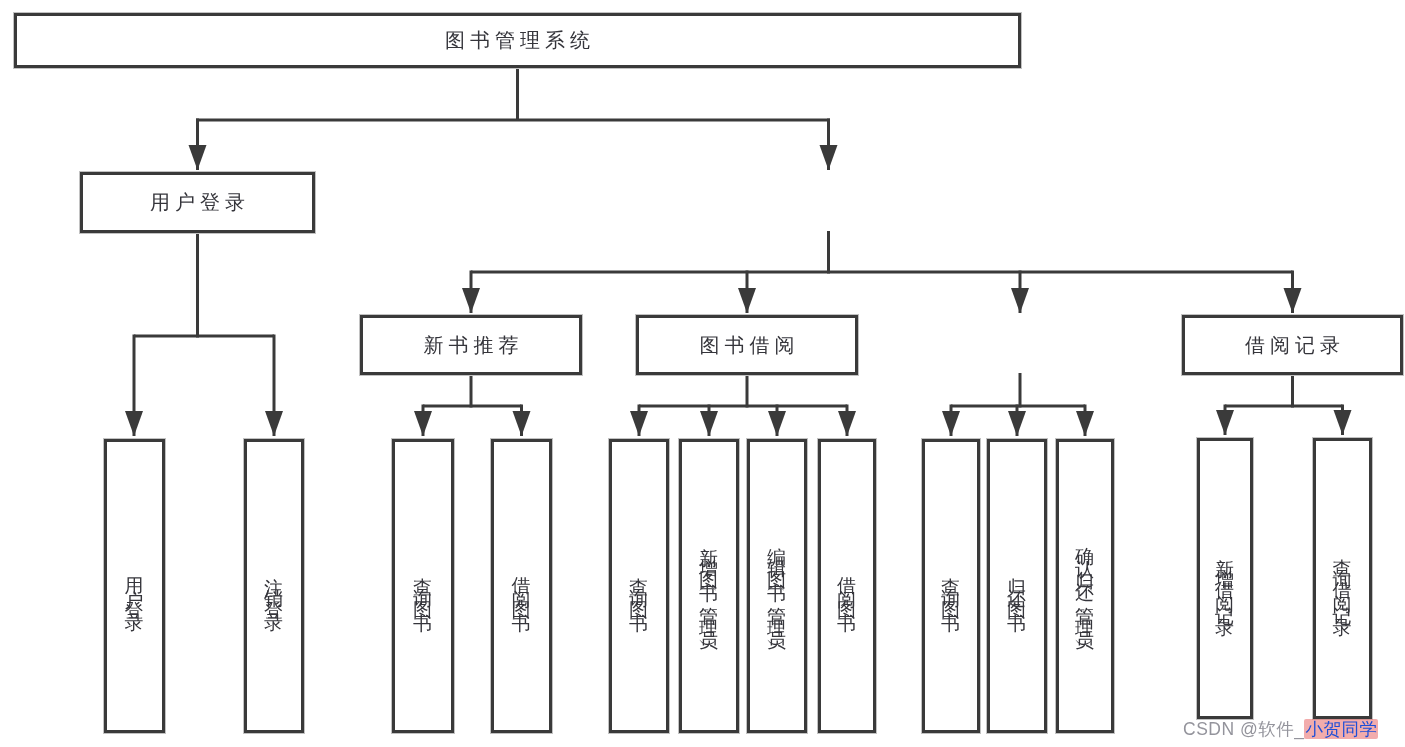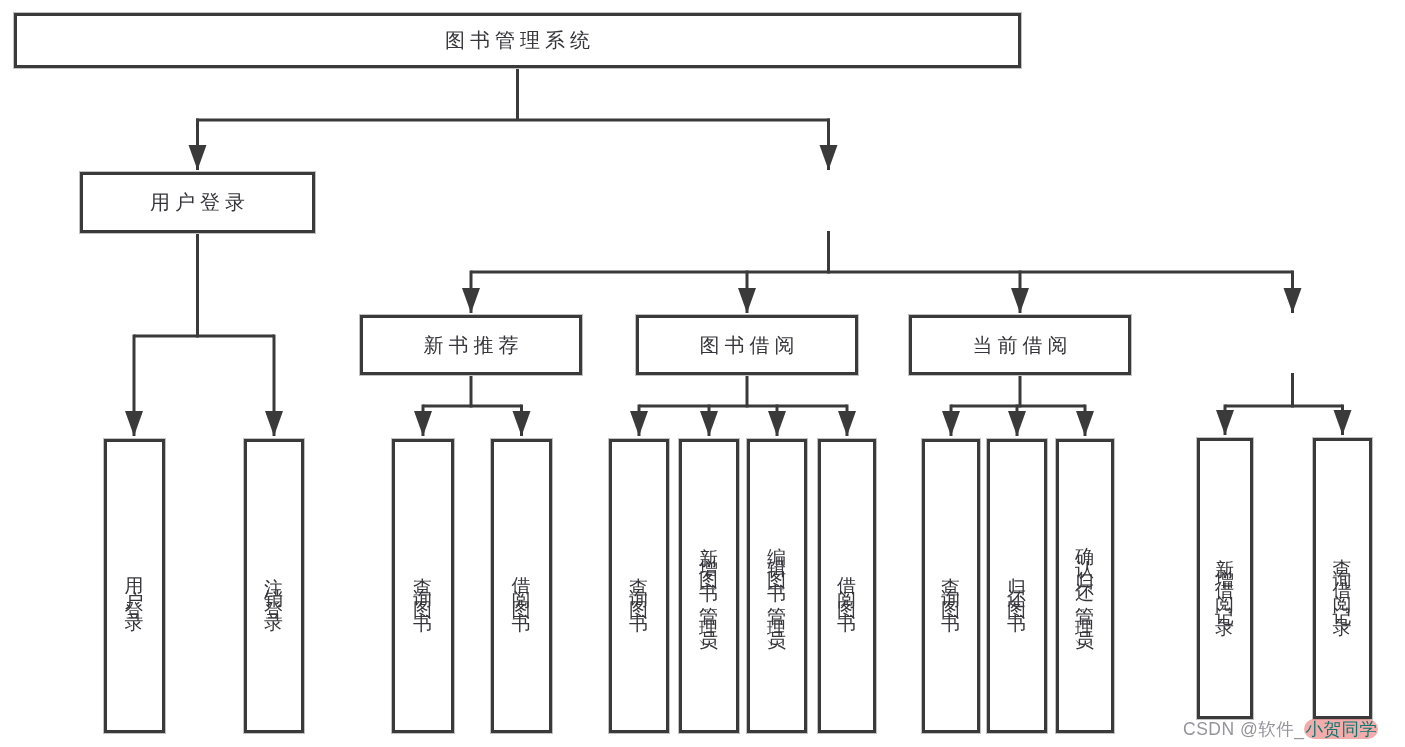--- a/index.html
+++ b/index.html
@@ -21,21 +21,21 @@
   .hbox{font-size:20px;letter-spacing:5px;text-indent:5px;white-space:nowrap;}
   .vbox{
     writing-mode:vertical-rl;
     font-size:19px;line-height:1;letter-spacing:12px;
     white-space:nowrap;
   }
   #watermark{
     position:absolute;left:1183px;top:717px;
     font-size:17.5px;color:var(--wm);letter-spacing:.5px;white-space:nowrap;
   }
-  #watermark .hl{background:var(--wm-bg);color:#0f766e;border-radius:10px;padding:0 1px;}
+  #watermark .hl{background:var(--wm-bg);color:#1d4ed8;border-radius:2px;padding:0 1px;}
 </style>
 </head>
 <body>
 
 <div id="stage" style="--line: #3a3a3a; --text: #35353b; --wm: #94949c;">
 
   <svg id="edges" viewBox="0 0 1405 747" xmlns="http://www.w3.org/2000/svg">
     <defs>
       <marker id="arw" markerUnits="userSpaceOnUse" markerWidth="26" markerHeight="20" viewBox="0 0 26 20" refX="25" refY="10" orient="auto">
         <path d="M0,1 L25,10 L0,19 Z" fill="#3a3a3a"></path>
@@ -84,21 +84,21 @@
       <path d="M1342.5,404.5 V435" marker-end="url(#arw)"></path>
     </g>
   </svg>
 
   <div class="box hbox" style="left:14px;top:13px;width:1007px;height:55px">图书管理系统</div>
 
   <div class="box hbox" style="left:80px;top:172px;width:235px;height:61px">用户登录</div>
 
   <div class="box hbox" style="left:636px;top:315px;width:222px;height:60px">图书借阅</div>
   <div class="box hbox" style="left:360px;top:315px;width:222px;height:60px">新书推荐</div>
-  <div class="box hbox" style="left:909px;top:315px;width:222px;height:60px">当前借阅</div>
+  <div class="box hbox" style="left:1182px;top:315px;width:221px;height:60px">借阅记录</div>
 
   <div class="box vbox" style="left:104px;top:439px;width:61px;height:294px">用户登录</div>
   <div class="box vbox" style="left:244px;top:439px;width:60px;height:294px">注销登录</div>
 
   <div class="box vbox" style="left:392px;top:439px;width:62px;height:294px">查询图书</div>
   <div class="box vbox" style="left:491px;top:439px;width:61px;height:294px">借阅图书</div>
 
   <div class="box vbox" style="left:609px;top:439px;width:60px;height:294px">查询图书</div>
   <div class="box vbox" style="left:679px;top:439px;width:60px;height:294px">新增图书（管理员）</div>
   <div class="box vbox" style="left:747px;top:439px;width:60px;height:294px">编辑图书（管理员）</div>

